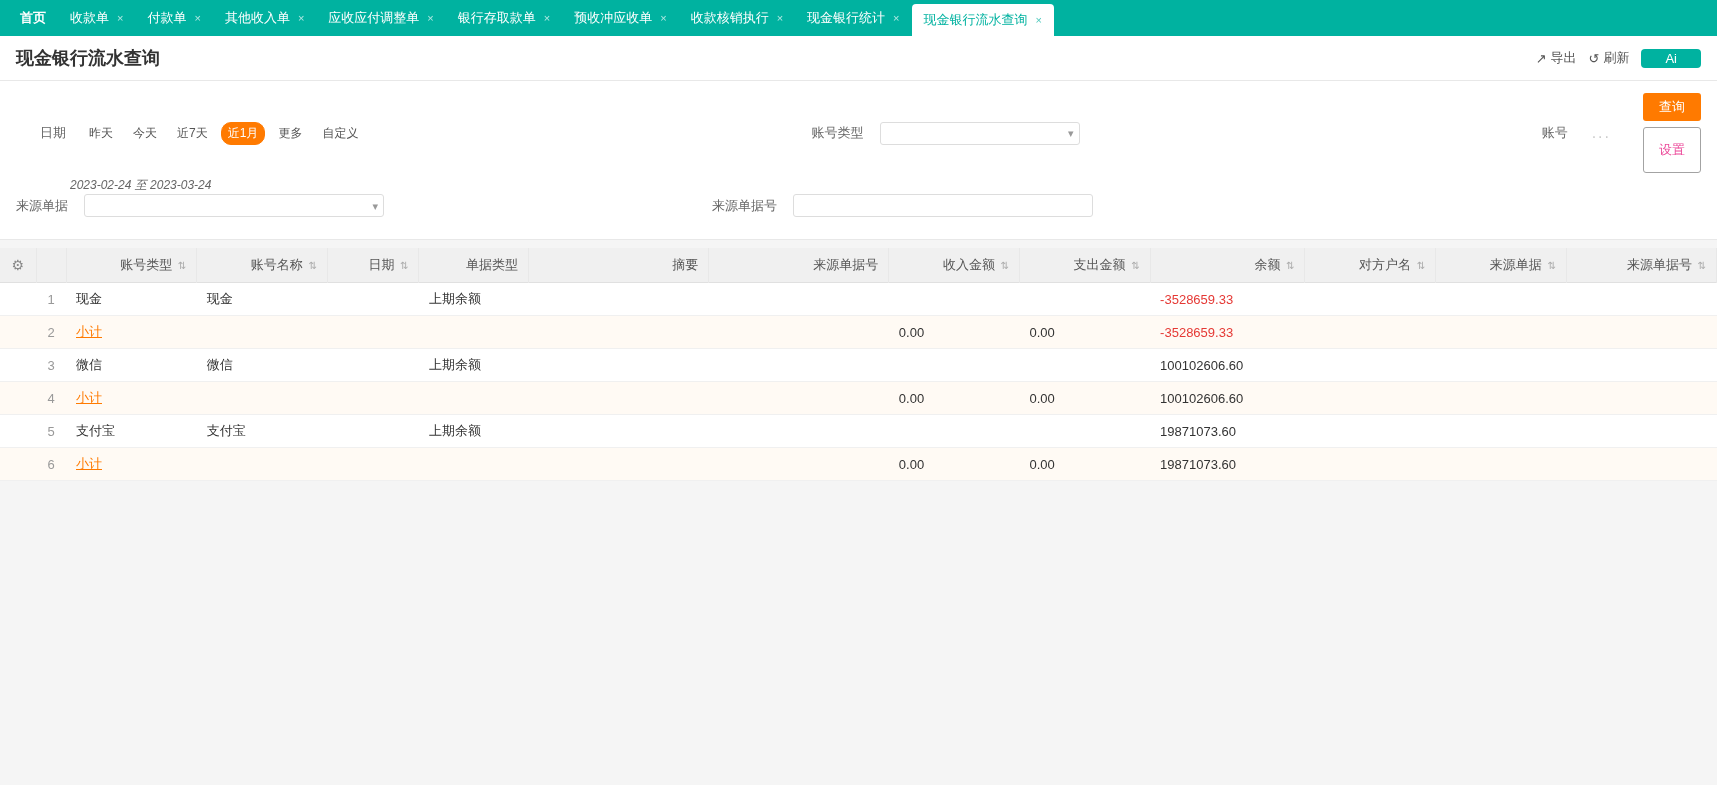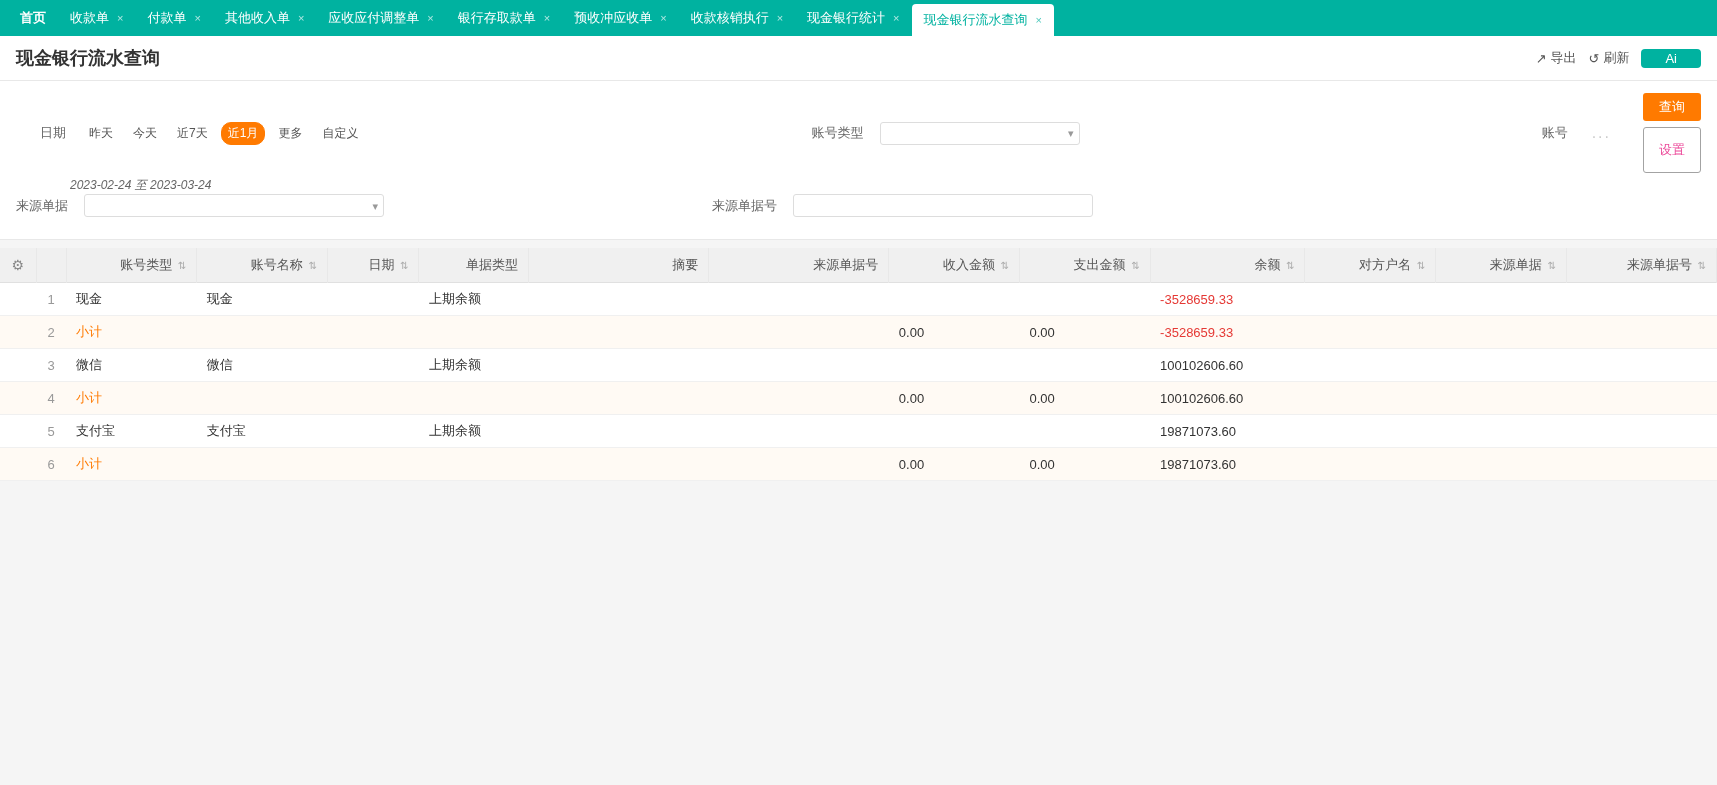--- a/index.html
+++ b/index.html
@@ -228,20 +228,21 @@
       background: #fffaf4;
     }
     tbody td {
       padding: 7px 10px;
       white-space: nowrap;
       color: #333;
     }
     tbody td.subtotal {
       color: #ff7a00;
       font-weight: normal;
+      text-decoration: underline;
     }
     .row-num {
       color: #999;
       text-align: center;
       width: 30px;
     }
     .amount-col {
       text-align: left;
     }
     .gear-icon {

